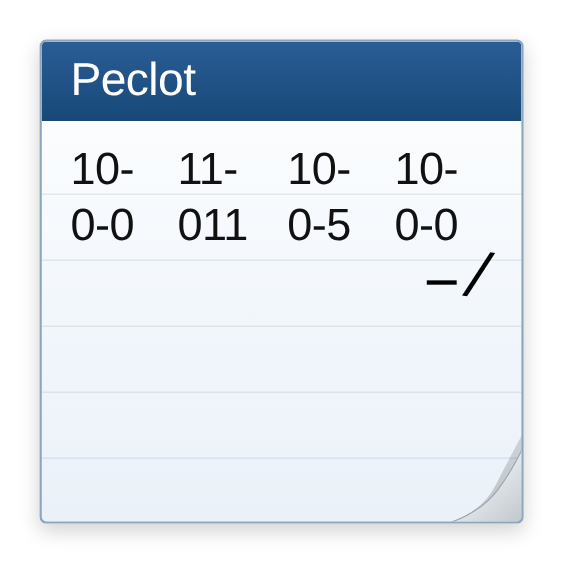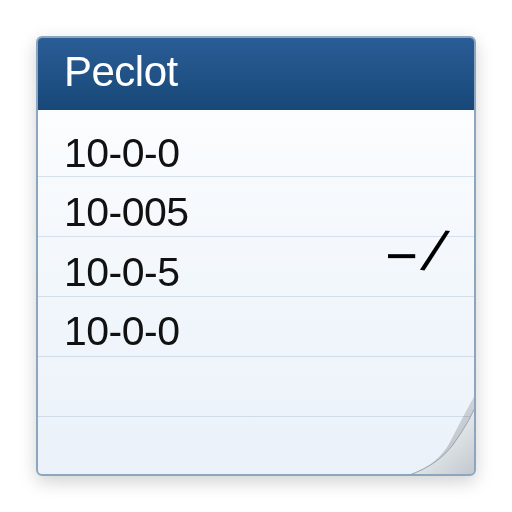--- a/index.html
+++ b/index.html
@@ -47,21 +47,20 @@
     }
     .heading {
       font-size: 41px;
       color: #222;
       letter-spacing: -1px;
       margin-bottom: 14px;
       font-weight: 400;
     }
     .rows {
       display: flex;
-      flex-direction: column;
       gap: 8px;
     }
     .row {
       font-size: 41px;
       color: #111;
       font-weight: 400;
       font-variant-numeric: tabular-nums;
       letter-spacing: -0.5px;
       line-height: 1.25;
     }
@@ -117,21 +116,21 @@
 
     <div class="rule" style="top:66px"></div>
     <div class="rule" style="top:126px"></div>
     <div class="rule" style="top:186px"></div>
     <div class="rule" style="top:246px"></div>
     <div class="rule" style="top:306px"></div>
 
 
     <div class="rows">
       <div class="row">10-0-0</div>
-      <div class="row">10-005</div>
+      <div class="row">11-011</div>
       <div class="row">10-0-5</div>
       <div class="row">10-0-0</div>
     </div>
   </div>
 
   <div class="overlay">
     <span class="dash">−</span>
     <span class="slash">/</span>
   </div>
 

